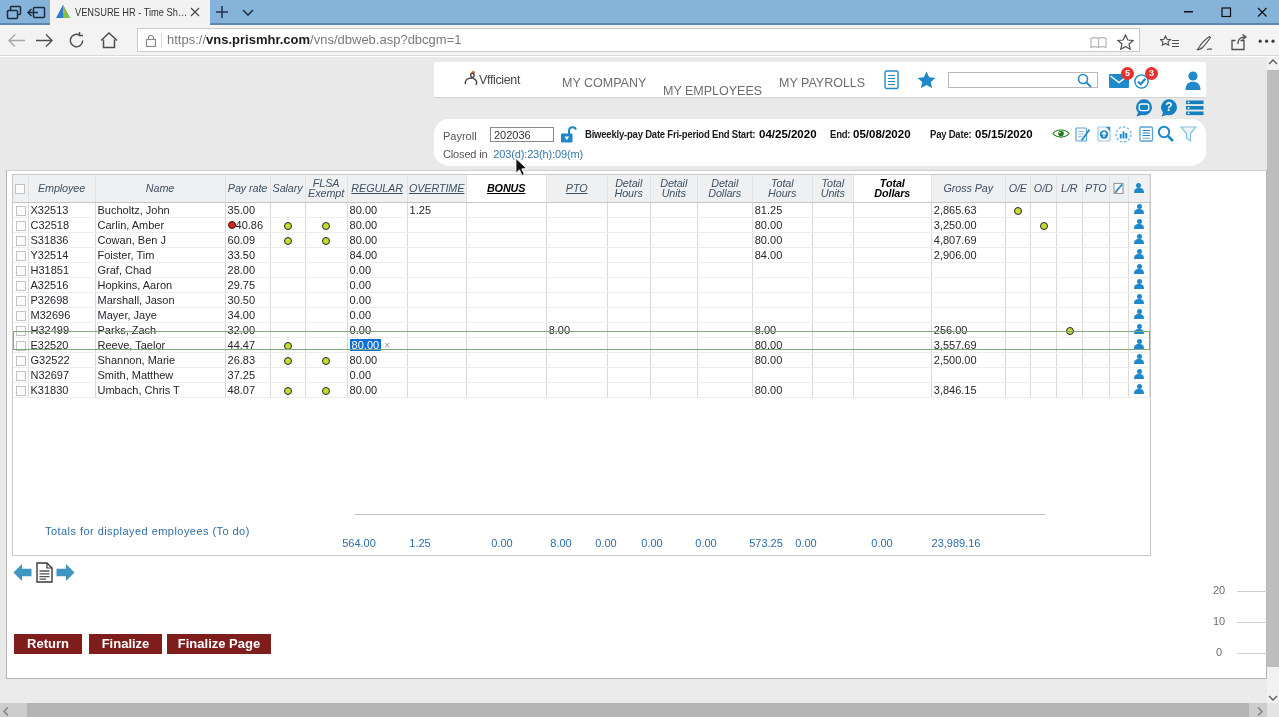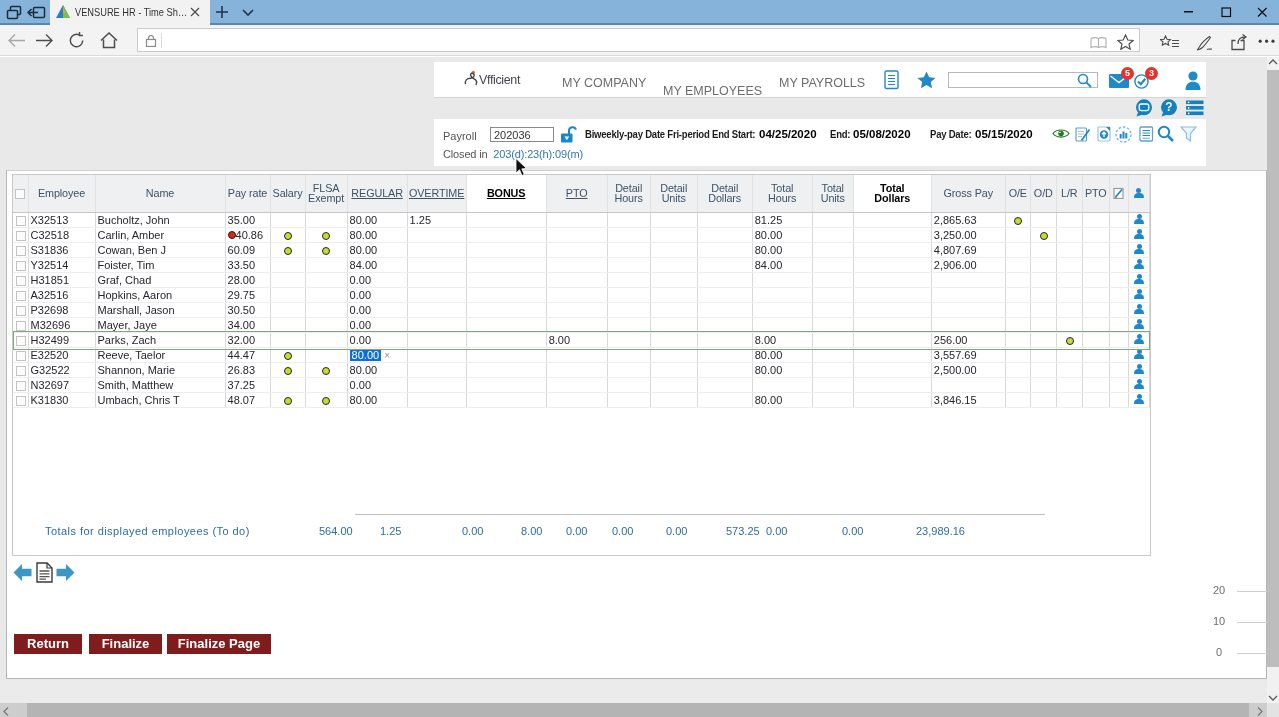--- a/index.html
+++ b/index.html
@@ -15,21 +15,21 @@
 #toolbar { position:absolute; left:0; top:25px; width:1279px; height:31px; background:#f3f3f3; border-bottom:1px solid #dadada; }
 #urlbox { position:absolute; left:137px; top:28px; width:1003px; height:24px; background:#fff; border:1px solid #cbcbcb; }
 #urltext { position:absolute; left:167px; top:32px; font-size:13px; color:#7a7a7a; white-space:nowrap; }
 #urltext b { color:#1c1c1c; font-weight:bold; }
 
 
 #page { position:absolute; left:0; top:57px; width:1279px; height:660px; background:#e9e9e9; }
 #outerpanel { position:absolute; left:6px; top:113px; width:1261px; height:509px; background:#fff; border:1px solid #b5b5b5; border-top-color:#cfcfcf; }
 #headercard { position:absolute; left:434px; top:5px; width:772px; height:36px; background:#fff; border-bottom:1px solid #d4d4d4; }
 #crumb { position:absolute; left:434px; top:41px; width:772px; height:21px; background:#e7e7e7; }
-#paycard { position:absolute; left:434px; top:62px; width:772px; height:47px; background:#fff; }
+#paycard { position:absolute; left:434px; top:62px; width:772px; height:47px; background:#fff;border-radius:15px; }
 
 
 .menuitem { position:absolute; top:14px; font-size:12.5px; color:#6d6d6d; letter-spacing:0px; }
 #logotext { position:absolute; left:45px; top:11px; font-size:12.5px; color:#47474f; letter-spacing:-0.35px;}
 #searchbox { position:absolute; left:514px; top:10px; width:150px; height:16px; border:1px solid #b9b9b9; background:#fff; }
 .badge { position:absolute; width:13px; height:13px; border-radius:7px; background:#e8312a; color:#fff; font-size:9px; font-weight:bold; text-align:center; line-height:13px; }
 
 
 #crumbL { position:absolute; left:7px; top:4px; font-size:11.5px; font-weight:bold; color:#585858; letter-spacing:-0.2px; transform:scaleX(0.93); transform-origin:0 0; }
 #crumbR { position:absolute; left:350px; top:4px; font-size:11.5px; font-weight:bold; color:#585858; letter-spacing:-0.2px; transform:scaleX(0.935); transform-origin:0 0; }
@@ -39,33 +39,33 @@
 #payinput { position:absolute; left:56px; top:8px; width:64px; height:15px; border:1px solid #8a8a8a; background:#fff; font-size:11px; color:#333; padding-left:3px; line-height:14px; }
 .bw { position:absolute; top:9px; white-space:nowrap; }
 .bl { font-size:10.6px; color:#1c1c1c; font-weight:bold; letter-spacing:-0.25px; transform:scaleX(0.9); transform-origin:0 0; }
 .bd { font-size:11.5px; color:#000; font-weight:bold; }
 #closedrow { position:absolute; left:9px; top:29px; font-size:11px; color:#555; letter-spacing:-0.15px; }
 #closedlink { color:#3576ad; }
 
 
 #tablecard { position:absolute; left:12px; top:117px; width:1139px; height:382px; background:#fff; border:1px solid #c9c9c9; }
 table#grid { border-collapse:collapse; table-layout:fixed; width:1137px; font-family:"Liberation Sans",sans-serif; }
-#grid th { background:#eef0f2; height:37px; font-size:10.8px; letter-spacing:-0.1px; font-weight:normal; color:#3f5266; border-bottom:1px solid #c6c6c6; border-right:1px solid #e2e2e2; overflow:hidden; padding:0; line-height:10px; }
+#grid th { background:#eef0f2; height:27px; font-size:10.8px; letter-spacing:-0.1px; font-weight:normal; color:#3f5266; border-bottom:1px solid #c6c6c6; border-right:1px solid #e2e2e2; overflow:hidden; padding:0; line-height:10px;font-style:italic; }
 #grid td { height:15px; font-size:11px; color:#26262e; border-right:1px solid #d9d9d9; border-bottom:1px solid #ededed; white-space:nowrap; overflow:hidden; padding:0 1.5px 0 2px; }
 #grid td.num { text-align:left;margin-left:20px; }
 #grid td.ctr, #grid th.ctr { text-align:center; }
 .und { text-decoration:underline; }
 .dot { display:inline-block; width:8px; height:8px; border-radius:50%; background:#c9dc2e; border:1.6px solid #23233f; box-sizing:border-box; vertical-align:-1px; }
 .rdot { display:inline-block; width:8px; height:8px; border-radius:50%; background:#d3291c; border:1.6px solid #3c1010; box-sizing:border-box; }
 tr.sel td { height:19px; }
 #selbox { position:absolute; left:0px; top:156px; width:1137px; height:19px; border:1px solid #7fa87f; box-sizing:border-box; }
 #selval { background:#0c6fd8; color:#fff; padding:0 2px; display:inline-block; line-height:12px; height:12px; }
 #totrow { position:absolute; left:0px; top:347px; width:1137px; font-size:11px; color:#2e6da4; }
 #totline { position:absolute; left:342px; top:-8px; width:690px; border-top:1px solid #c0c0c0; }
-.tot { position:absolute; top:3px; text-align:left; width:80px; }
+.tot { position:absolute; top:15px; text-align:center; width:80px; }
 
 
 .btn { position:absolute; top:577px; height:20px; background:#7f1d1d; color:#fff; font-size:13px; font-weight:bold; text-align:center; line-height:20px; }
 
 
 #vscroll { position:absolute; left:1267px; top:0px; width:12px; height:646px; background:#f1f1f1; }
 #vthumb { position:absolute; left:0; top:13px; width:12px; height:597px; background:#bdbdbd; }
 #botstrip { position:absolute; left:0; top:623px; width:1267px; height:23px; background:#ebebeb; }
 #hscroll { position:absolute; left:0; top:646px; width:1267px; height:14px; background:#cdcdcd; }
 #hcorner { position:absolute; left:1267px; top:646px; width:12px; height:14px; background:#e3e3e3; }
@@ -85,20 +85,21 @@
 <body>
 <div id="stage">
 
   <div id="titlebar"></div>
   <div id="titleline"></div>
   <div id="tab"></div>
   <div id="tabtitle">VENSURE HR - Time Sh…</div>
   <div id="chromeicons"></div>
   <div id="toolbar"></div>
   <div id="urlbox"></div>
+  <div id="urltext">https://<b>vns.prismhr.com</b>/vns/dbweb.asp?dbcgm=1</div>
 
   <svg class="svgi" style="left:6px;top:5px;" width="16" height="15">
       <rect x="4.5" y="1.5" width="10" height="8" rx="1" fill="none" stroke="#1d2c3d" stroke-width="1.5"></rect>
       <rect x="1.5" y="5.5" width="10" height="8" rx="1" fill="#85b3da" stroke="#1d2c3d" stroke-width="1.5"></rect>
     </svg>
   <svg class="svgi" style="left:27px;top:6px;" width="19" height="13">
       <rect x="6.5" y="1.5" width="11" height="10" rx="1" fill="none" stroke="#1d2c3d" stroke-width="1.5"></rect>
       <path d="M11,6.5 H1 M4.5,3 L1,6.5 L4.5,10" fill="none" stroke="#1d2c3d" stroke-width="1.5"></path>
     </svg>
   <svg class="svgi" style="left:56px;top:5px;" width="14" height="13">

